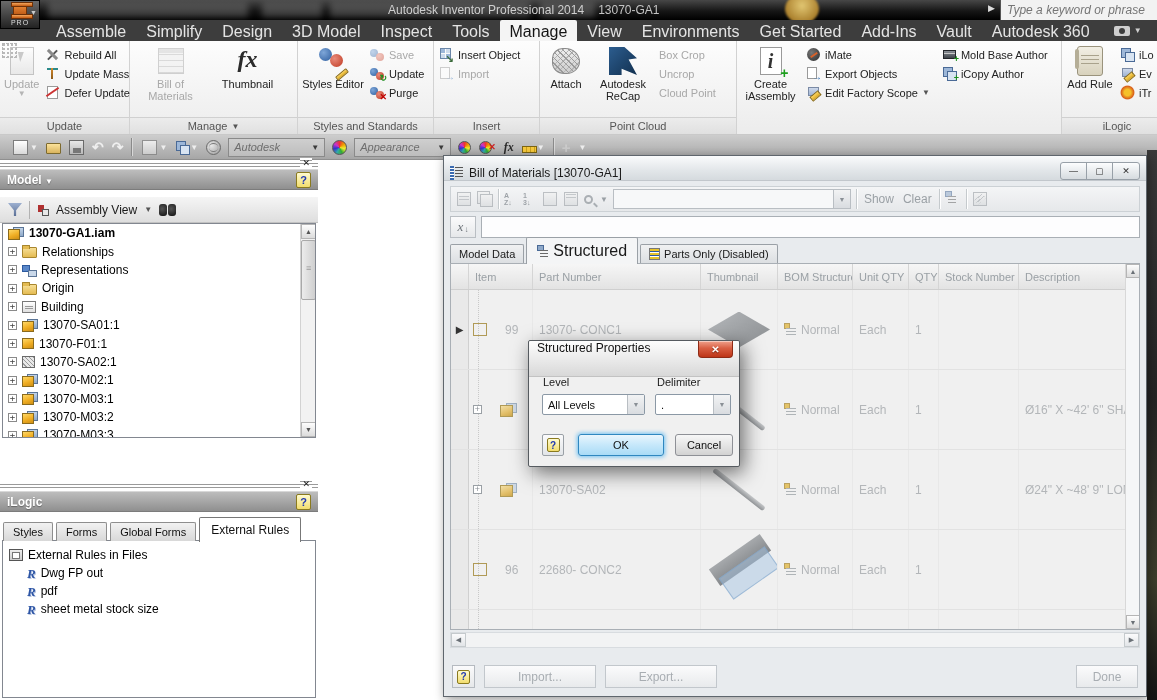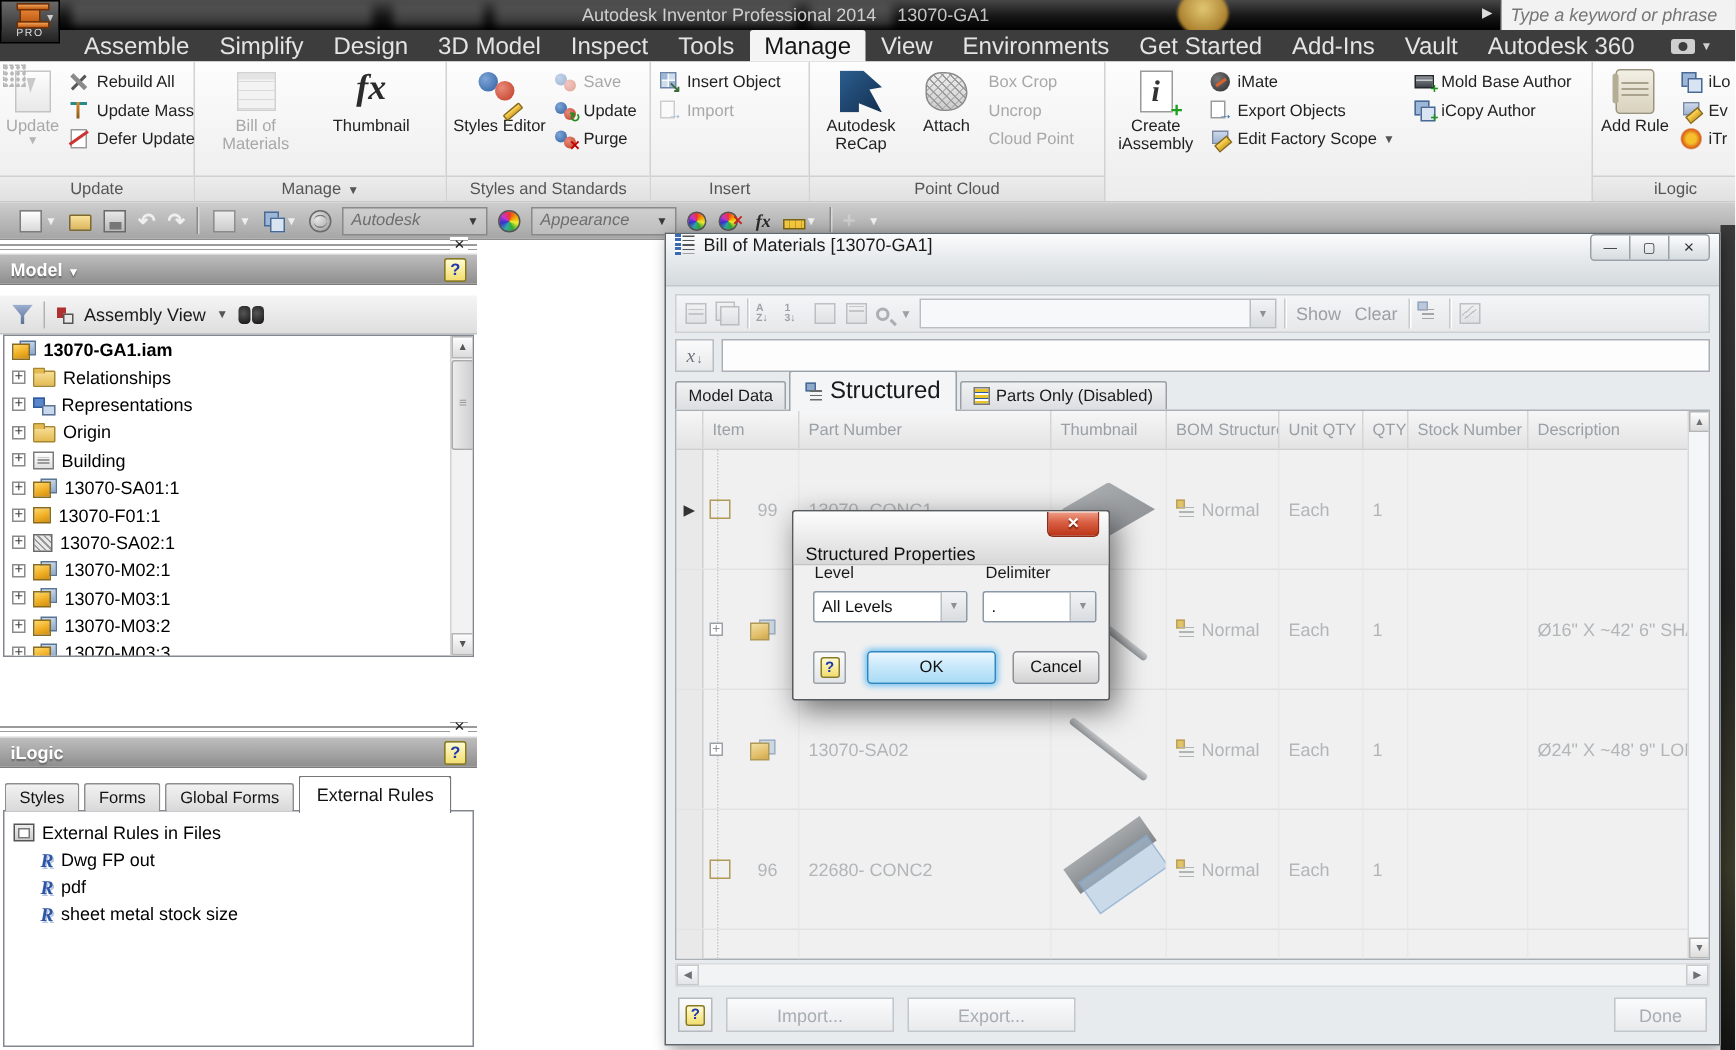--- a/index.html
+++ b/index.html
@@ -160,21 +160,21 @@
   .ilrow.indent{padding-left:18px}
   .i-extrules{width:14px;height:12px;border:1px solid #555;background:linear-gradient(#eee,#ccc);position:relative;flex:none}
   .i-extrules::after{content:"";position:absolute;left:2px;top:2px;width:6px;height:5px;border:1px solid #777;background:#fff}
   .r-ico{font-family:"Liberation Serif",serif;font-style:italic;font-weight:bold;color:#2d55a5;font-size:13px;line-height:13px;text-shadow:1px 1px 0 #b8c6e2;flex:none}
 
   
   .darkstrip{position:absolute;right:0;top:150px;width:10px;height:550px;background:linear-gradient(#3a3a3a,#242424 45%,#3e3e2c 78%,#141414);z-index:1}
 
   
   .bom{position:absolute;left:443px;top:155px;width:704px;height:542px;background:#e8ebee;border:1px solid #5f666d;box-shadow:2px 3px 10px rgba(0,0,0,.4);z-index:10}
-  .bom-title{height:35px;display:flex;align-items:flex-start;gap:6px;padding:0 6px;background:linear-gradient(#fafbfc,#e2e6e9 60%,#d5dade);border-bottom:1px solid #c2c7cc;font-size:12px;color:#1a1a1a}
+  .bom-title{height:25px;display:flex;align-items:flex-end;gap:6px;padding:0 6px;background:linear-gradient(#fafbfc,#e2e6e9 60%,#d5dade);border-bottom:1px solid #c2c7cc;font-size:12px;color:#1a1a1a}
   .bom-ico{width:13px;height:14px;position:relative;flex:none}
   .bom-ico::before{content:"";position:absolute;left:0;top:0;width:4px;height:14px;background:repeating-linear-gradient(#3a6ab0 0 2px,#fff 2px 3px)}
   .bom-ico::after{content:"";position:absolute;left:5px;top:1px;right:0;height:12px;background:repeating-linear-gradient(#555 0 1px,#0000 1px 3px)}
   .winbtns{margin-left:auto;display:flex;border:1px solid #98a0a8;border-radius:3px;overflow:hidden;background:linear-gradient(#fcfdfe,#d6dbdf)}
   .winbtn{width:26px;height:16px;display:flex;align-items:center;justify-content:center;font-size:9px;color:#333;border-right:1px solid #98a0a8}
   .winbtn:last-child{border-right:none}
   .bom-toolbar{margin:5px 6px 0;height:26px;display:flex;align-items:center;gap:5px;background:linear-gradient(#f4f5f6,#e6e8ea);border:1px solid #ccd1d5;padding:0 5px}
   .tico{position:relative;width:16px;height:16px;opacity:.5;flex:none}
   .tico .bx{position:absolute;inset:1px;border:1px solid #8a9096;background:linear-gradient(#f2f2f2,#d5d8da)}
   .tico .ln{position:absolute;left:3px;right:3px;top:5px;height:6px;background:repeating-linear-gradient(#9aa0a5 0 1px,#0000 1px 3px)}
@@ -228,21 +228,21 @@
   .harrow{position:absolute;top:0;width:15px;height:14px;background:linear-gradient(#fbfbfc,#e2e5e8);border:1px solid #c5cacd;color:#6a7076;font-size:7px;display:flex;align-items:center;justify-content:center}
   .harrow.left{left:0}.harrow.right{right:0}
   .bom-footer{position:absolute;left:8px;right:8px;bottom:7px;height:25px;display:flex;align-items:center;gap:9px}
   .fhelp{width:23px;height:23px;border:1px solid #b5bac0;background:linear-gradient(#fbfbfc,#e6e8ea);display:flex;align-items:center;justify-content:center}
   .fhelp .qhelp{width:13px;height:14px;font-size:10px}
   .fbtn{height:23px;width:112px;border:1px solid #c2c7cc;background:linear-gradient(#fbfbfc,#e8eaec);color:#a8adb2;font-size:12px;display:flex;align-items:center;justify-content:center}
   .fbtn.done{margin-left:auto;width:62px}
 
   
   .modal{position:absolute;left:528px;top:340px;width:212px;height:127px;background:#f0f0f0;border:1px solid #565b60;box-shadow:4px 6px 20px rgba(0,0,0,.55);z-index:40;border-radius:2px}
-  .modal-title{height:36px;background:linear-gradient(#fdfdfd,#ebebeb 50%,#d8d8d8);display:flex;align-items:flex-end;padding:0 8px;font-size:12px;color:#111;border-bottom:1px solid #c2c2c2;border-radius:2px 2px 0 0}
+  .modal-title{height:36px;background:linear-gradient(#fdfdfd,#ebebeb 50%,#d8d8d8);display:flex;align-items:flex-start;padding:0 8px;font-size:12px;color:#111;border-bottom:1px solid #c2c2c2;border-radius:2px 2px 0 0}
   .closeX{position:absolute;right:6px;top:0;width:35px;height:17px;background:linear-gradient(#f0a18c,#d95f43 45%,#bd3518);border:1px solid #8f2b16;border-top:none;border-radius:0 0 4px 4px;color:#fff;font-size:10px;font-weight:bold;display:flex;align-items:center;justify-content:center;text-shadow:0 1px 1px #701c09;box-shadow:inset 0 1px 0 rgba(255,255,255,.45)}
   .mlabel{position:absolute;font-size:11px;color:#1a1a1a}
   .dd{position:absolute;height:21px;background:#fff;border:1px solid #8b98a5;display:flex;align-items:center;justify-content:space-between;font-size:11px;color:#111;padding-left:5px;border-radius:2px}
   .mhelp{position:absolute;width:22px;height:22px;border:1px solid #9aa0a6;background:linear-gradient(#fbfbfc,#e2e5e8);display:flex;align-items:center;justify-content:center;border-radius:2px}
   .mbtn{position:absolute;height:22px;font-size:11px;color:#111;display:flex;align-items:center;justify-content:center;border-radius:3px}
   .okbtn{background:linear-gradient(#eaf6fd,#c9e9fb 45%,#a9dbf6);border:1px solid #2f87c0;box-shadow:0 0 4px 1px #6fc1f2}
   .cancelbtn{background:linear-gradient(#f7f7f7,#e2e2e2 60%,#d2d2d2);border:1px solid #8e9096}
 </style>
 </head>
 <body>
@@ -387,31 +387,31 @@
             </div>
         </div>
       </div>
       <div class="rpanel-label">
           <span>Insert</span>
         </div>
     </div>
 
     <div class="rpanel" style="width:197px">
       <div class="rpanel-content">
+        <div class="bigbtn" style="width:46px">
+          <span class="bico">
+              <span class="attach-net"></span>
+            </span>
+          <span>Attach</span>
+        </div>
         <div class="bigbtn" style="width:62px">
           <span class="bico">
               <span class="recap-logo"></span>
             </span>
           <span>Autodesk ReCap</span>
-        </div>
-        <div class="bigbtn" style="width:46px">
-          <span class="bico">
-              <span class="attach-net"></span>
-            </span>
-          <span>Attach</span>
         </div>
         <div class="smallcol">
           <div class="smallbtn disabled">
               <span class="sico dash-sq"></span>
               <span>Box Crop</span>
             </div>
           <div class="smallbtn disabled">
               <span class="sico dot-cloud"></span>
               <span>Uncrop</span>
             </div>

